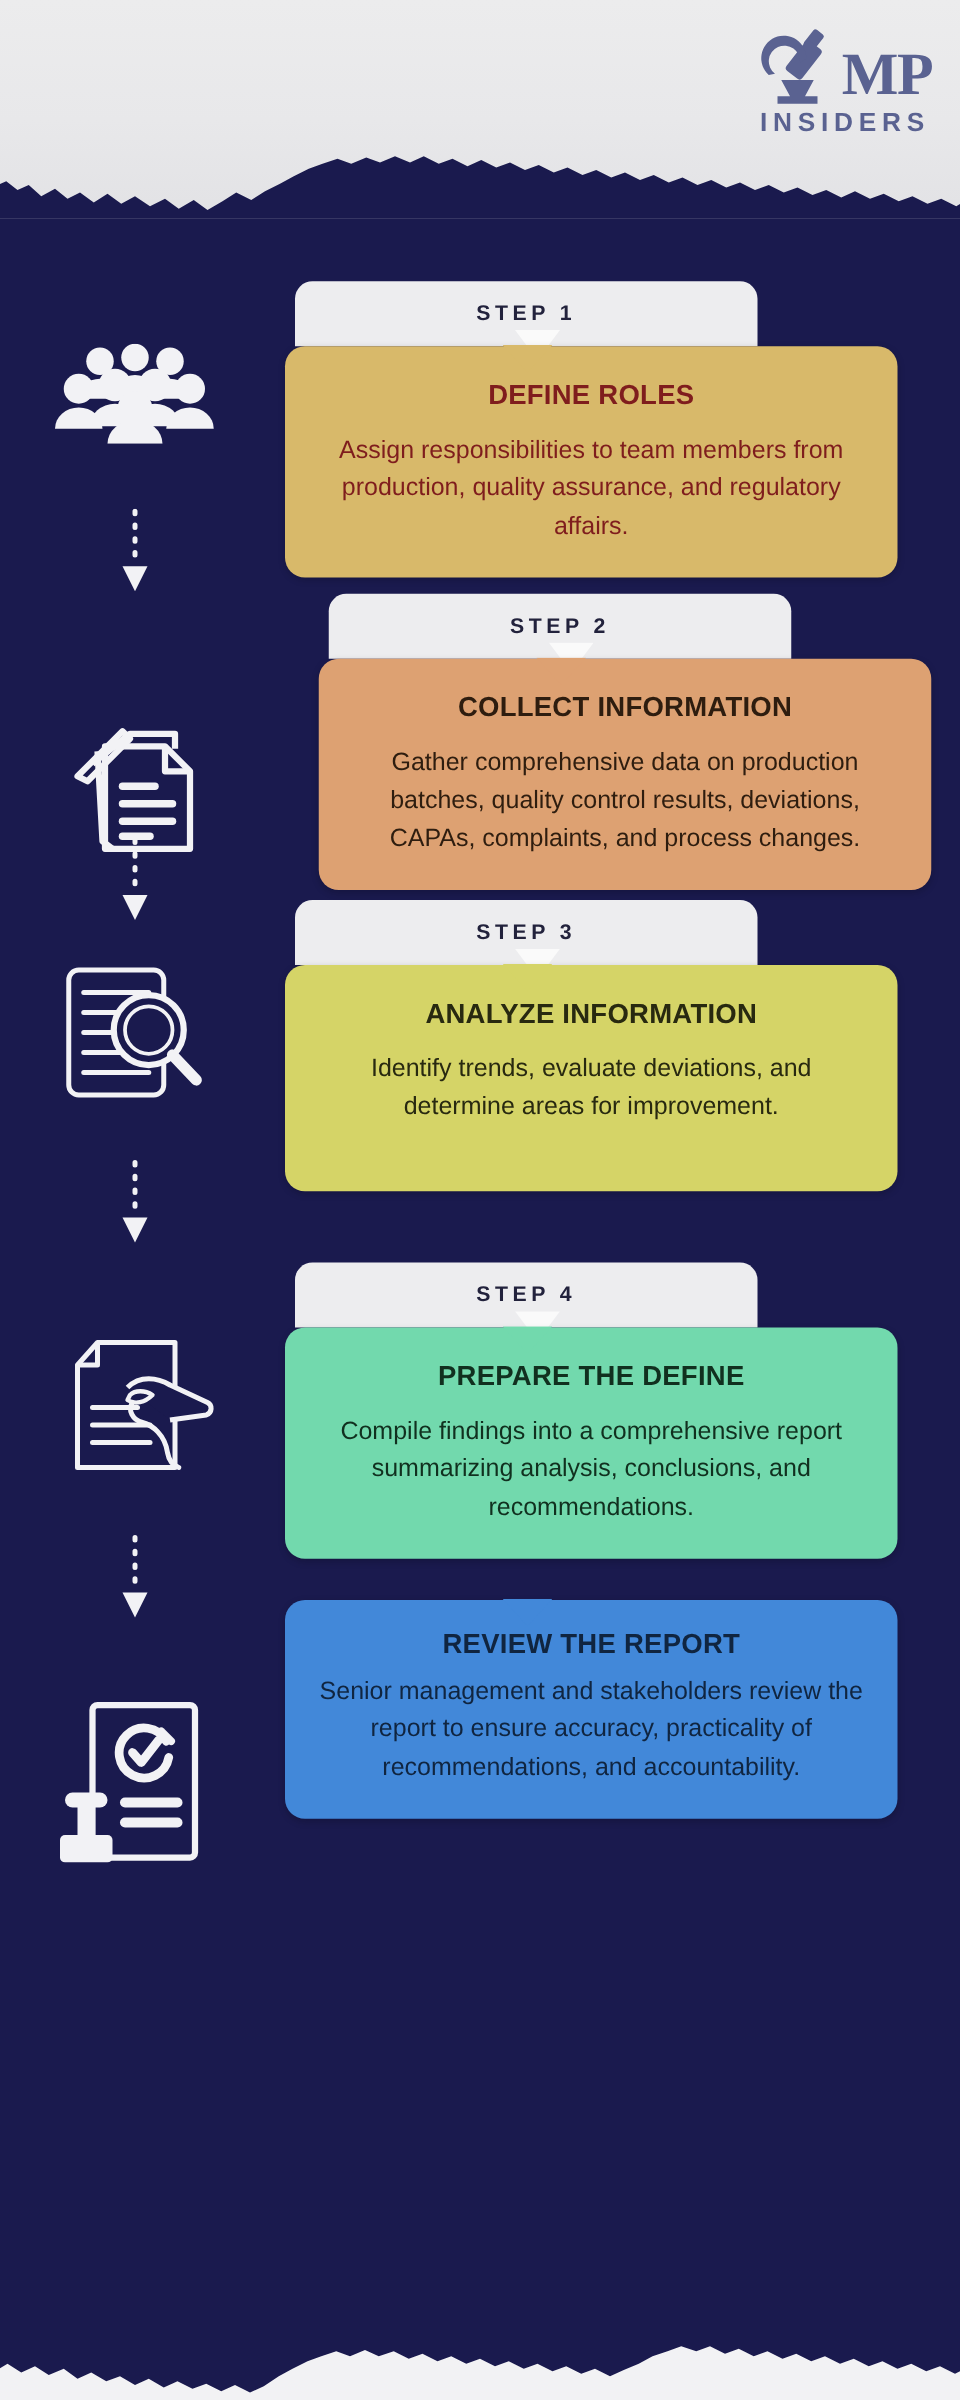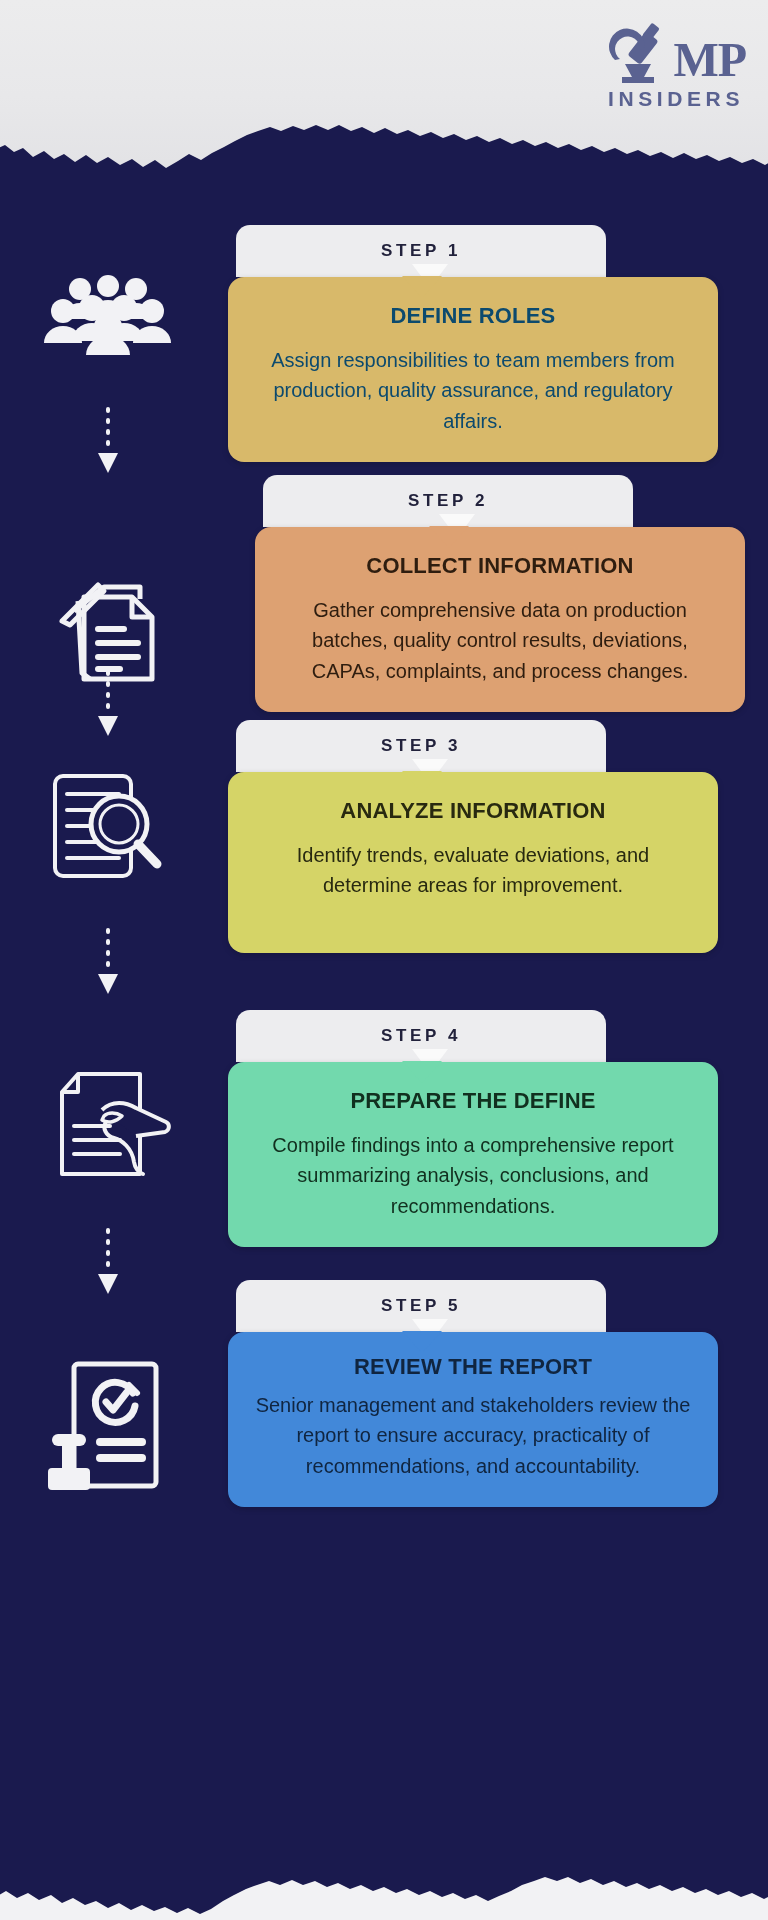--- a/index.html
+++ b/index.html
@@ -248,21 +248,21 @@
             <circle cx="64" cy="52" r="14"></circle>
               <path d="M42,80 a22,19 0 0 1 44,0 z"></path>
           </g>
         </svg>
       </div>
       <div class="card-wrap" style="top:50px;">
         <div class="step-tab">
           <span class="step-tab-label">STEP 1</span>
           <div class="notch-glow"></div>
         </div>
-        <div class="step-card" style="background:#d8b96a;color:#0c4a6e;">
+        <div class="step-card" style="background:#d8b96a;color:#7f1d1d;">
           <div class="card-title">DEFINE ROLES</div>
           <div class="card-body">Assign responsibilities to team members from production, quality assurance, and regulatory affairs.</div>
         </div>
       </div>
       <div class="connector" style="top:232px;">
         <svg width="46" height="70" viewBox="0 0 46 70">
           <line x1="23" y1="2" x2="23" y2="46" stroke="#f2f2f5" stroke-width="4" stroke-linecap="round" stroke-dasharray="2 9"></line>
           <path d="M13,46 L33,46 L23,66 Z" fill="#f2f2f5"></path>
         </svg>
       </div>
@@ -385,24 +385,20 @@
           <g stroke="#f2f2f5" stroke-width="8" stroke-linecap="round">
             <line x1="56" y1="82" x2="98" y2="82"></line>
             <line x1="56" y1="98" x2="98" y2="98"></line>
           </g>
           <rect x="8" y="74" width="34" height="12" rx="6" fill="#f2f2f5"></rect>
           <rect x="18" y="84" width="14" height="28" fill="#f2f2f5"></rect>
           <rect x="4" y="108" width="42" height="22" rx="4" fill="#f2f2f5"></rect>
         </svg>
       </div>
       <div class="card-wrap" style="top:10px;">
-        <div class="step-tab">
-          <span class="step-tab-label">STEP 5</span>
-          <div class="notch-glow"></div>
-        </div>
         <div class="step-card" style="background:#4288d9;color:#102540;padding-top:22px;">
           <div class="card-title" style="margin-bottom:10px;">REVIEW THE REPORT</div>
           <div class="card-body">Senior management and stakeholders review the report to ensure accuracy, practicality of recommendations, and accountability.</div>
         </div>
       </div>
     </div>
 
   </div>
 
   <svg class="footer-tear" viewBox="0 0 776 70" preserveAspectRatio="none">

